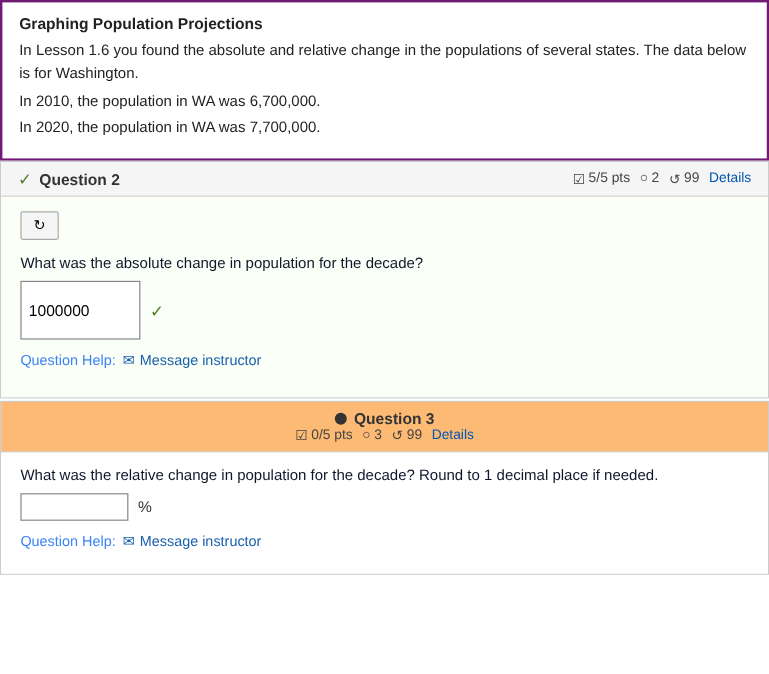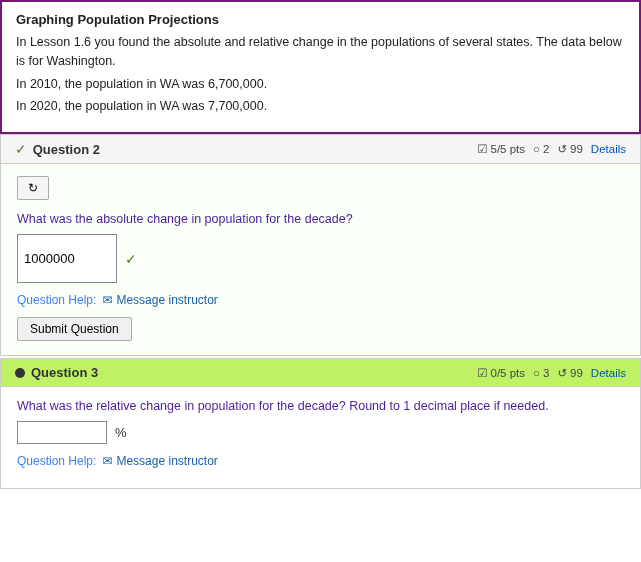--- a/index.html
+++ b/index.html
@@ -102,21 +102,21 @@
       font-size: 12px;
       cursor: pointer;
       border-radius: 2px;
       margin-bottom: 12px;
     }
     .refresh-icon { font-size: 12px; }
 
     .question-text {
       font-size: 12.5px;
       margin-bottom: 8px;
-      color: #4c1d95;
+      color: #0f172a;
     }
 
     .answer-row {
       display: flex;
       align-items: center;
       gap: 8px;
       margin-bottom: 10px;
     }
     .answer-input {
       border: 1px solid #888;
@@ -164,21 +164,22 @@
       border: 1px solid #aaa;
       background: #f0f0f0;
       padding: 4px 12px;
       font-size: 12px;
       cursor: pointer;
       border-radius: 2px;
     }
 
     
     .q3-header {
-      background: #bef264;
+      background: #fdba74;
+      flex-direction: column;
     }
     .bullet-icon {
       width: 10px;
       height: 10px;
       border-radius: 50%;
       background: #333;
       display: inline-block;
     }
     .q3-body {
       background: #fff;
@@ -234,23 +235,20 @@
       </div>
 
       <div class="help-row">
         <span class="help-label">Question Help:</span>
         <a class="message-link">
           <span class="envelope-icon">✉</span>
           <span>Message instructor</span>
         </a>
       </div>
 
-      <button class="submit-btn">
-        <span>Submit Question</span>
-      </button>
     </div>
   </div>
 
   <div class="question-block" style="margin-top:2px;">
     <div class="question-header q3-header">
       <div class="question-header-left">
         <span class="bullet-icon"></span>
         <span class="question-label">Question 3</span>
       </div>
       <div class="question-meta">

